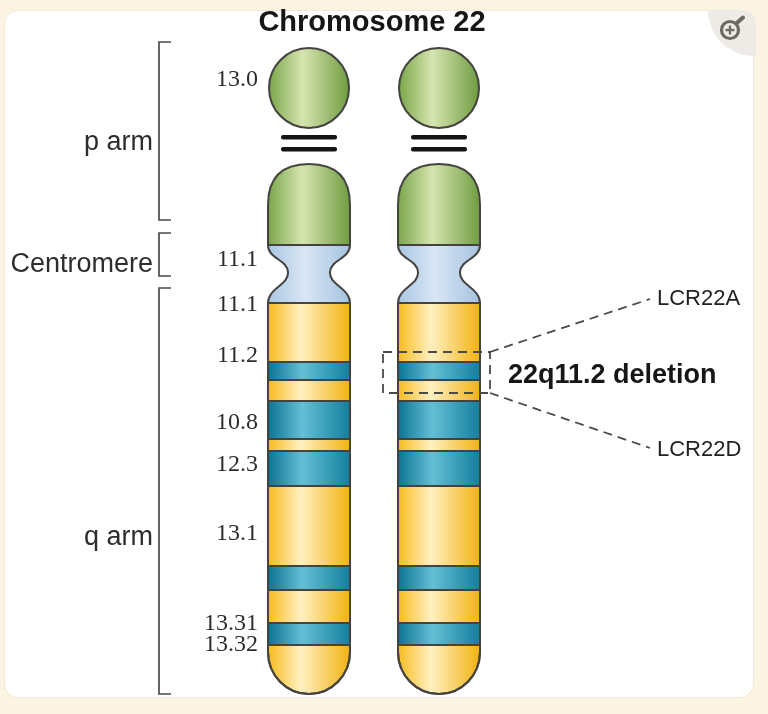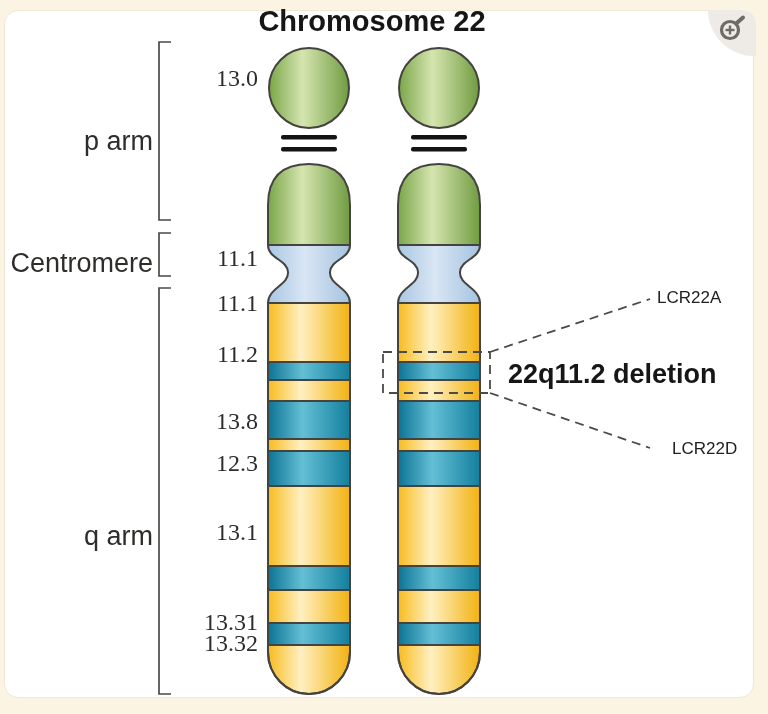--- a/index.html
+++ b/index.html
@@ -28,21 +28,21 @@
   }
   .band{
     width:140px;text-align:right;height:30px;line-height:30px;
     font-family:"Liberation Serif",serif;font-size:24px;color:#2e2d2b;
     left:118px;
   }
   .region{
     width:153px;text-align:right;height:30px;line-height:30px;
     font-size:27px;color:#2e2d2b;left:0;
   }
-  .ann{font-size:17px;color:#222120;height:30px;line-height:30px;}
+  .ann{font-size:22px;color:#222120;height:30px;line-height:30px;}
   .ann-bold{font-size:27px;font-weight:bold;color:#161616;height:32px;line-height:32px;}
 </style>
 </head>
 <body>
 
 <div class="stage">
 
   <div class="card"></div>
 
   <div class="corner-patch">
@@ -116,23 +116,23 @@
   <div class="txt title">Chromosome 22</div>
 
   <div class="txt region" style="top:126px;">p arm</div>
   <div class="txt region" style="top:248px;">Centromere</div>
   <div class="txt region" style="top:487px;margin-top:34px;">q arm</div>
 
   <div class="txt band" style="top:63px;">13.0</div>
   <div class="txt band" style="top:243px;">11.1</div>
   <div class="txt band" style="top:288px;">11.1</div>
   <div class="txt band" style="top:339px;">11.2</div>
-  <div class="txt band" style="top:406px;">13.8</div>
+  <div class="txt band" style="top:406px;">10.8</div>
   <div class="txt band" style="top:448px;">12.3</div>
   <div class="txt band" style="top:517px;">13.1</div>
   <div class="txt band" style="top:607px;">13.31</div>
   <div class="txt band" style="top:628px;">13.32</div>
 
   <div class="txt ann" style="left:657px;top:283px;">LCR22A</div>
   <div class="txt ann-bold" style="left:508px;top:358px;">22q11.2 deletion</div>
-  <div class="txt ann" style="left:672px;top:434px;">LCR22D</div>
+  <div class="txt ann" style="left:657px;top:434px;">LCR22D</div>
 
 </div>
 
 </body></html>

